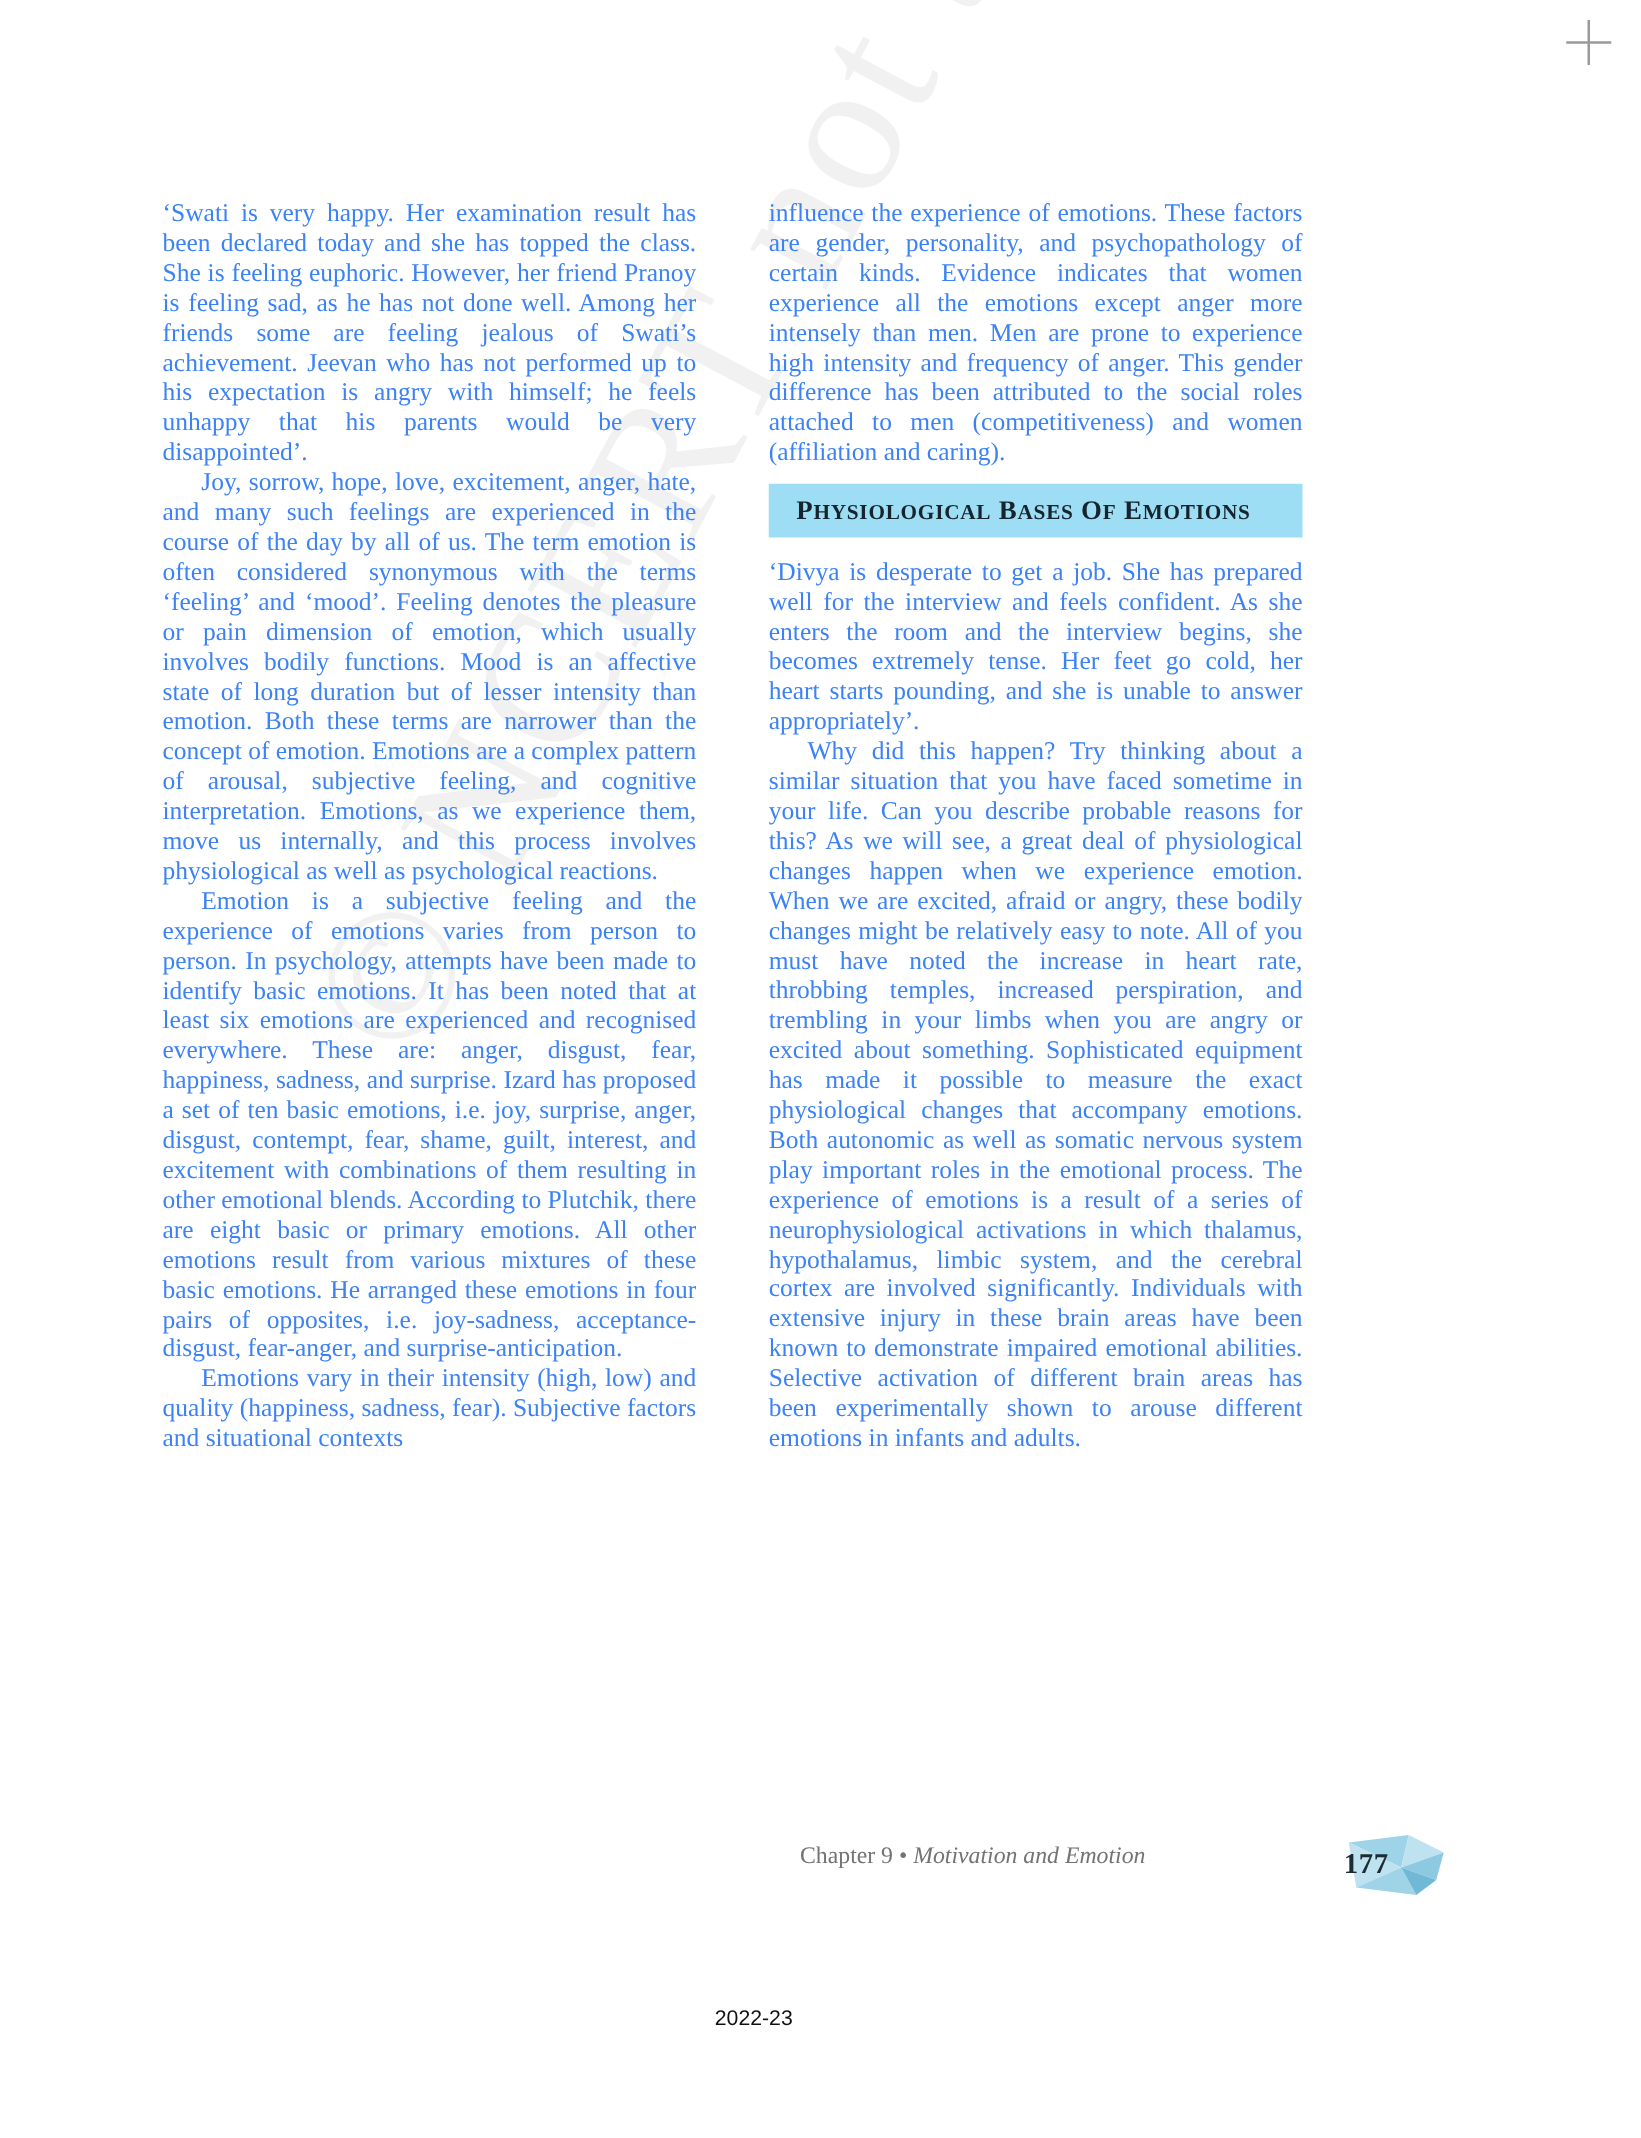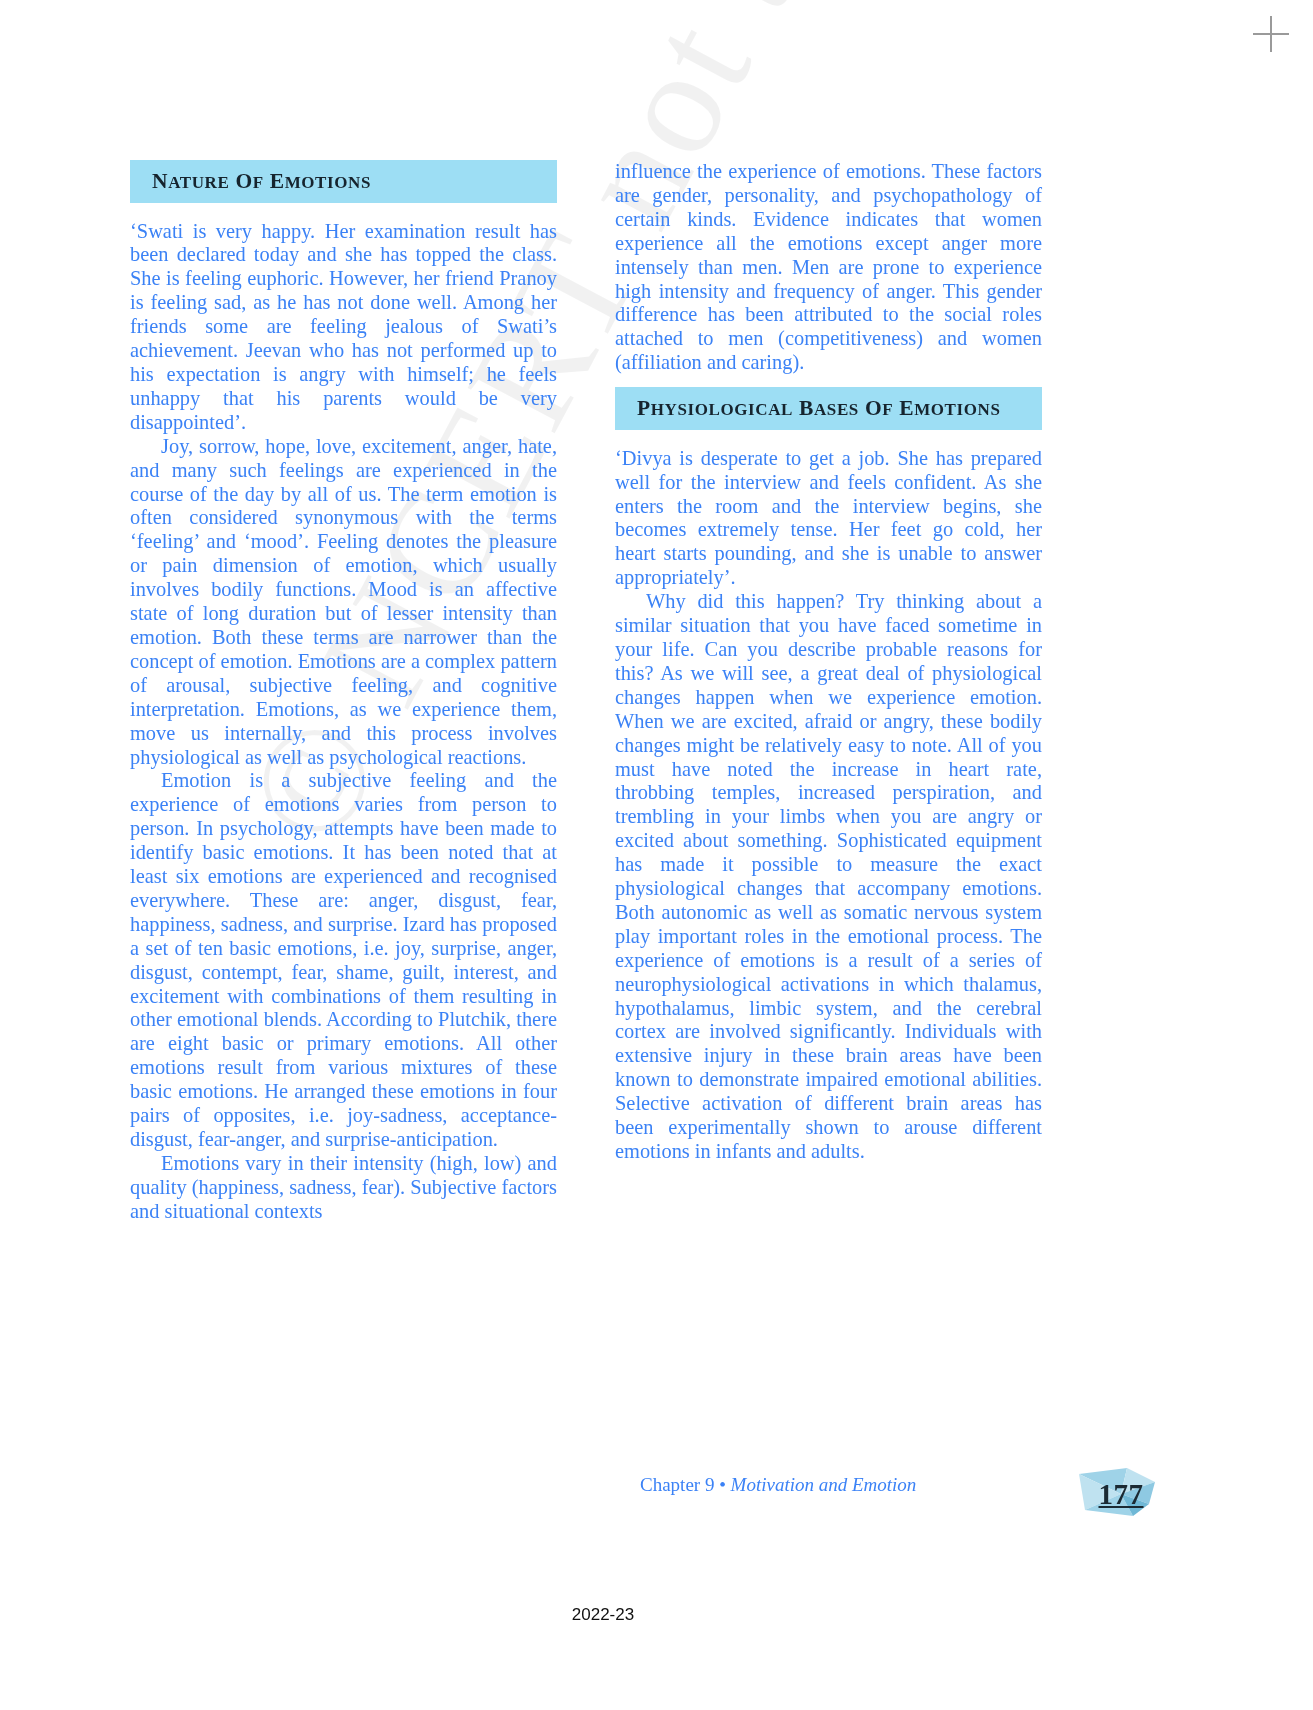--- a/index.html
+++ b/index.html
@@ -114,44 +114,42 @@
   }
 
   .head2-wrap { margin-top: 12px; }
 
   
   #chapter-footer {
     position: absolute;
     left: 640px;
     top: 1474px;
     font-size: 19px;
-    color: #3b82f6;
+    color: #737373;
     white-space: nowrap;
   }
   #chapter-footer .ital { font-style: italic; }
 
   #page-badge {
     position: absolute;
     left: 1075px;
     top: 1464px;
     width: 92px;
     height: 62px;
   }
   #page-badge .num {
     position: absolute;
     left: 0;
     top: 14px;
     width: 92px;
-    text-align: center;
-    font-size: 29px;
+    font-size: 23px;
     font-weight: 600;
     color: #1b2a33;
     z-index: 3;
     letter-spacing: 0.5px;
-    text-decoration: underline;
   }
   #page-badge svg { position: absolute; left: 0; top: 0; }
 
   #year-footer {
     position: absolute;
     left: 0;
     top: 1605px;
     width: 1206px;
     text-align: center;
     font-family: "Liberation Sans", sans-serif;
@@ -171,25 +169,20 @@
 
   <div id="watermark">
     <span>© NCERT not to be republished</span>
   </div>
 
   <div id="content">
     <div class="columns">
 
       <div class="col col-left">
 
-        <div class="section-head">
-          <span class="sc-big">N</span><span class="sc-sm">ATURE</span>
-          <span class="sc-big">O</span><span class="sc-sm">F</span>
-          <span class="sc-big">E</span><span class="sc-sm">MOTIONS</span>
-        </div>
 
         <p class="vignette">‘Swati is very happy. Her examination result has been declared today and she has topped the class. She is feeling euphoric. However, her friend Pranoy is feeling sad, as he has not done well. Among her friends some are feeling jealous of Swati’s achievement. Jeevan who has not performed up to his expectation is angry with himself; he feels unhappy that his parents would be very disappointed’.</p>
 
         <p class="indent">Joy, sorrow, hope, love, excitement, anger, hate, and many such feelings are experienced in the course of the day by all of us. The term emotion is often considered synonymous with the terms ‘feeling’ and ‘mood’.  Feeling denotes the pleasure or pain dimension of emotion, which usually involves bodily functions.  Mood is an affective state of long duration but of lesser intensity than emotion. Both these terms are narrower than the concept of emotion. Emotions are a complex pattern of arousal, subjective feeling, and cognitive interpretation. Emotions, as we experience them, move us internally, and this process involves physiological as well as psychological reactions.</p>
 
         <p class="indent">Emotion is a subjective feeling and the experience of emotions varies from person to person. In psychology, attempts have been made to identify basic emotions. It has been noted that at least six emotions are experienced and recognised everywhere. These are: anger, disgust, fear, happiness, sadness, and surprise.  Izard has proposed a set of ten basic emotions, i.e. joy, surprise, anger, disgust, contempt, fear, shame, guilt, interest, and excitement with combinations of them resulting in other emotional blends. According to Plutchik, there are eight basic or primary emotions.  All other emotions result from various mixtures of these basic emotions. He arranged these emotions in four pairs of opposites, i.e. joy-sadness, acceptance-disgust, fear-anger, and surprise-anticipation.</p>
 
         <p class="indent">Emotions vary in their intensity (high, low) and quality (happiness, sadness, fear). Subjective factors and situational contexts</p>
 
       </div>

